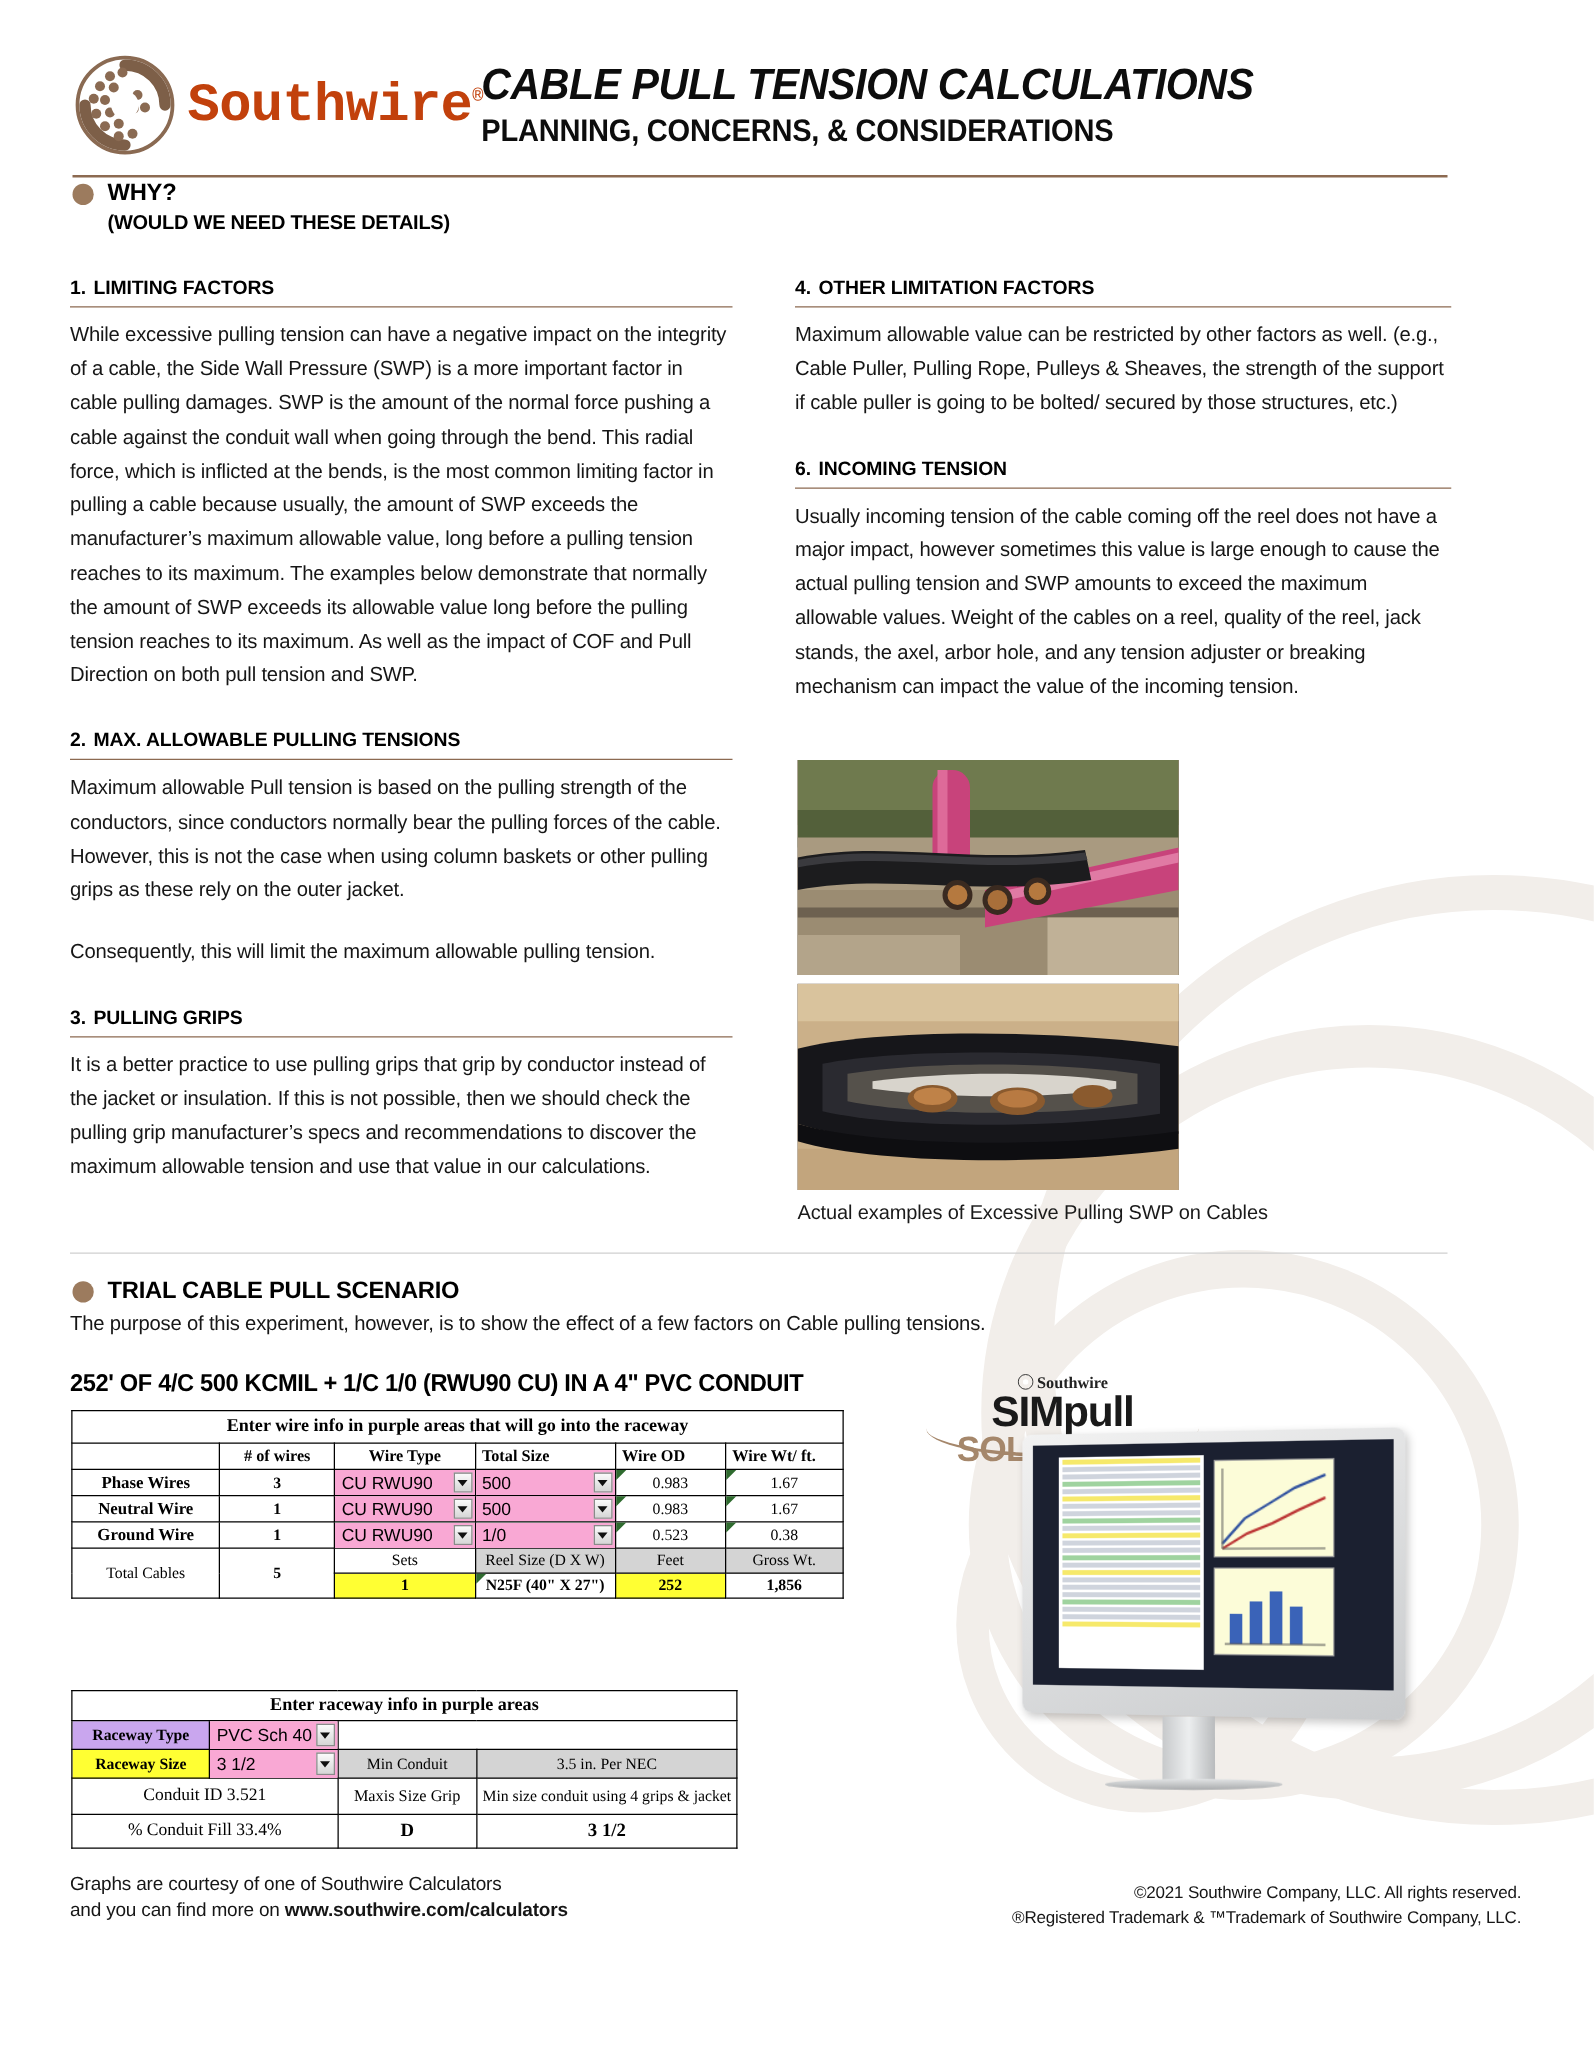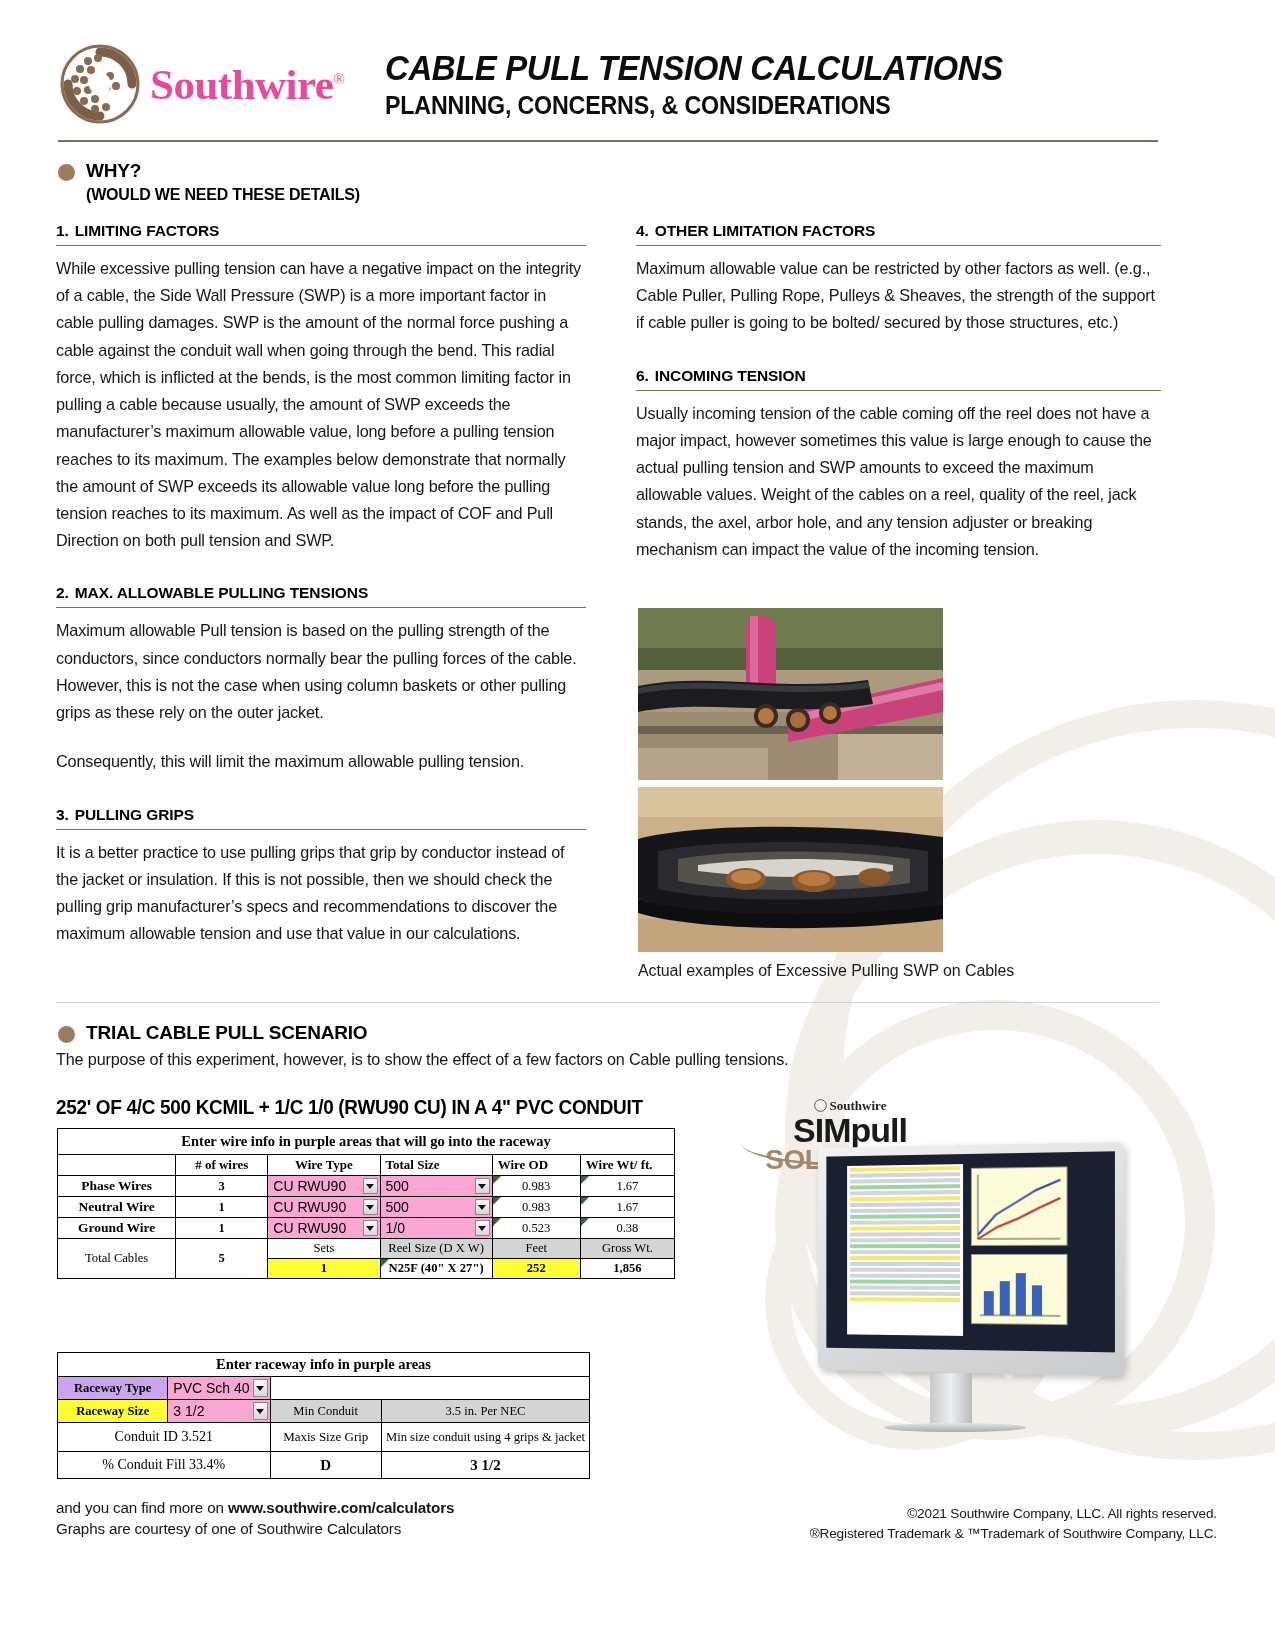--- a/index.html
+++ b/index.html
@@ -25,22 +25,22 @@
   .wm1 { width: 620px; height: 620px; right: -130px; top: 820px; }
   .wm2 { width: 440px; height: 440px; right: 60px;  top: 1000px; border-width: 30px; }
   .wm3 { width: 300px; height: 300px; right: 210px; top: 1150px; border-width: 26px; }
   .wm4 { width: 760px; height: 760px; right: -300px; top: 700px; border-width: 28px; }
 
   
   .header { position: absolute; left: 0; top: 0; width: 1275px; height: 148px; }
   .logo-wrap { position: absolute; left: 58px; top: 42px; display: flex; align-items: center; }
   .swirl { position: relative; width: 84px; height: 84px; }
   .brandname {
-    font-family: Liberation Serif, serif;
-    font-size: 43px; font-weight: bold; color: #ec4899;
+    font-family: Liberation Mono, monospace;
+    font-size: 43px; font-weight: bold; color: #c2410c;
     letter-spacing: -0.5px; margin-left: 8px;
     line-height: 1;
   }
   .reg { font-size: 15px; vertical-align: super; font-weight: normal; }
   .titleblock { position: absolute; left: 385px; top: 50px; }
   .maintitle {
     font-size: 35px; font-weight: bold; font-style: italic;
     letter-spacing: -0.4px; color: #0d0d0d;
     transform: scaleX(0.94); transform-origin: left center;
     line-height: 1.05;
@@ -49,21 +49,21 @@
     font-size: 25px; font-weight: bold; color: #0d0d0d;
     letter-spacing: -0.2px; margin-top: 4px;
     transform: scaleX(0.93); transform-origin: left center;
   }
   .header-rule {
     position: absolute; left: 58px; top: 140px; width: 1100px; height: 2px;
     background: #8c6a51;
   }
 
   
-  .why { position: absolute; left: 58px; top: 160px; }
+  .why { position: absolute; left: 58px; top: 144px; }
   .bullet-dot {
     display: inline-block; width: 17px; height: 17px; border-radius: 50%;
     background: #9c7b5e; vertical-align: middle; margin-right: 11px;
   }
   .why-title { font-size: 19px; font-weight: bold; letter-spacing: -0.2px; }
   .why-sub { font-size: 16px; font-weight: bold; margin-left: 28px; margin-top: 4px; letter-spacing: -0.2px; }
 
   
   .col-left  { position: absolute; left: 56px;  top: 222px; width: 530px; }
   .col-right { position: absolute; left: 636px; top: 222px; width: 525px; }
@@ -571,21 +571,21 @@
             <line x1="8" y1="60" x2="88" y2="60" stroke="#555"></line>
           </svg>
         </div>
       </div>
     </div>
     <div class="mon-base"></div>
     <div class="mon-foot"></div>
   </div>
 
   <div class="foot-left">
+    <div>Graphs are courtesy of one of Southwire Calculators</div>
     <div><span>and you can find more on </span><b>www.southwire.com/calculators</b></div>
-    <div>Graphs are courtesy of one of Southwire Calculators</div>
   </div>
   <div class="foot-right">
     <div>©2021 Southwire Company, LLC. All rights reserved.</div>
     <div>®Registered Trademark &amp; ™Trademark of Southwire Company, LLC.</div>
   </div>
 
 </div>
 
 </body></html>

